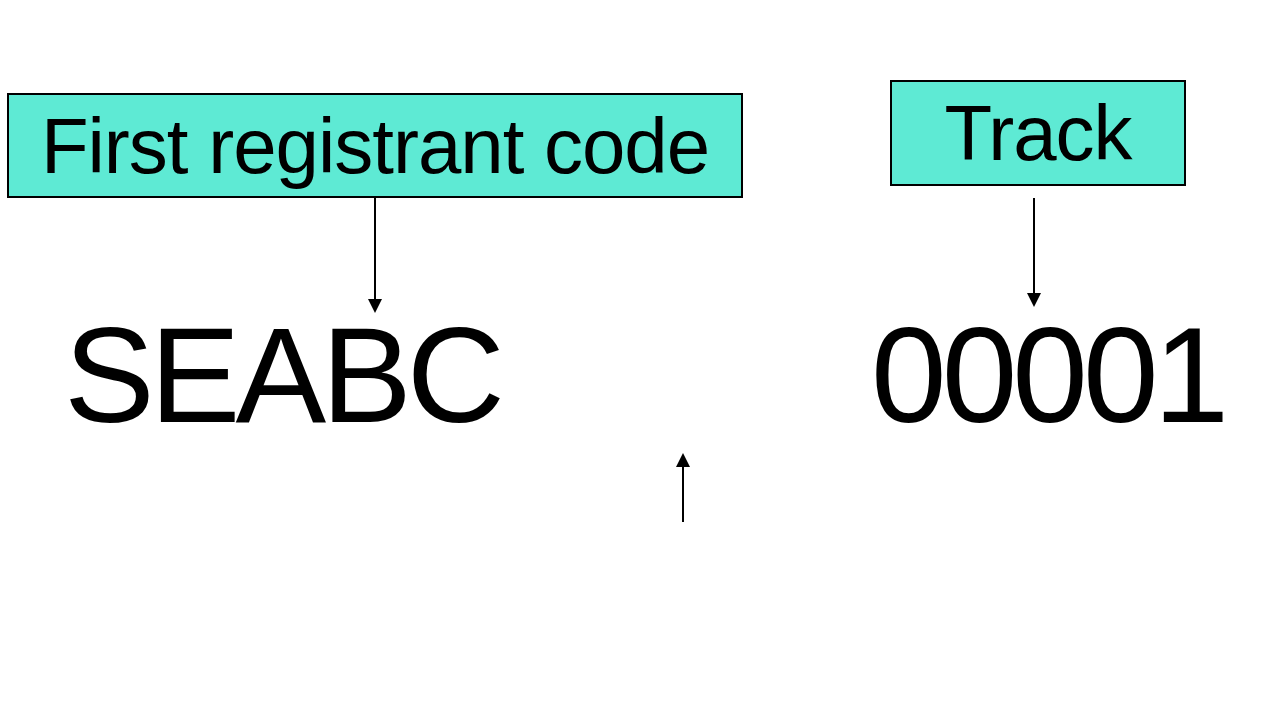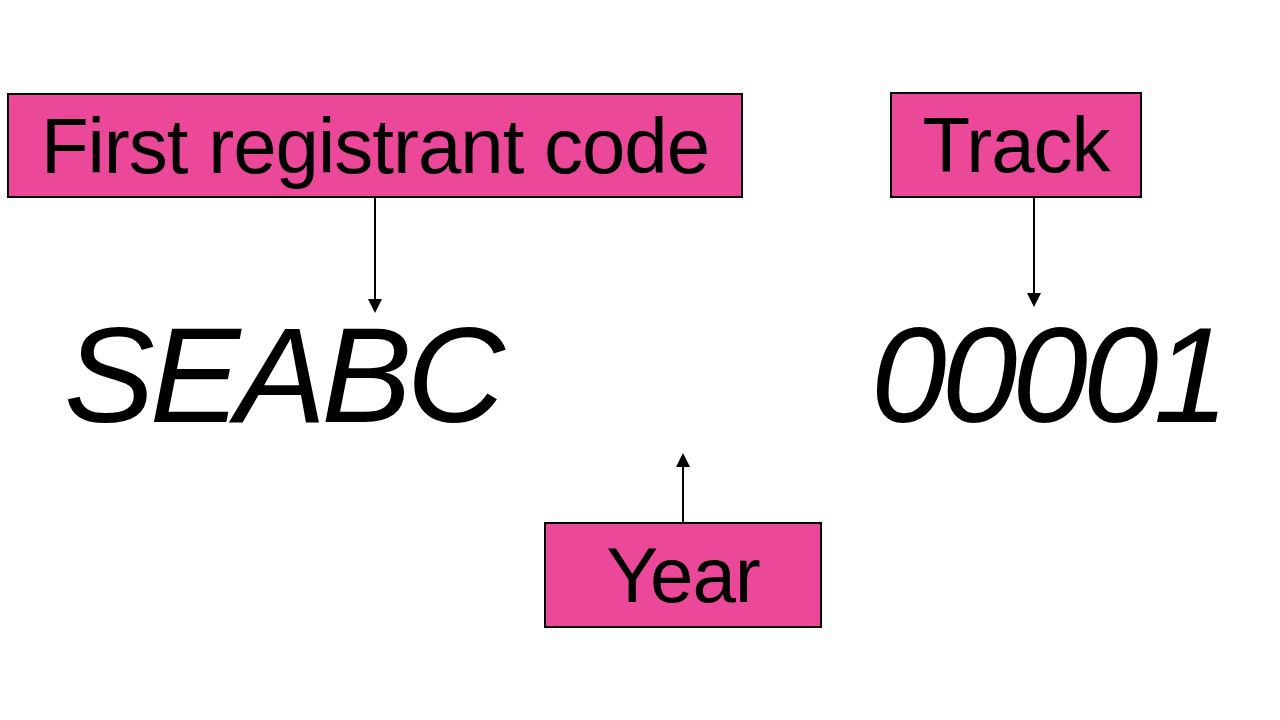--- a/index.html
+++ b/index.html
@@ -17,40 +17,40 @@
   }
   .canvas {
     position: absolute;
     left: 0; top: 0;
     width: 1280px;
     height: 720px;
   }
   .label-box {
     position: absolute;
     border: 2px solid #000000;
-    background: #ec4899;
+    background: #5eead4;
     display: flex;
     align-items: center;
     justify-content: center;
     font-size: 78px;
     line-height: 1;
     letter-spacing: -1px;
     white-space: nowrap;
     box-sizing: border-box;
   }
   .box-first {
     left: 7px;
     top: 93px;
     width: 736px;
     height: 105px;
   }
   .box-track {
     left: 890px;
-    top: 92px;
-    width: 252px;
+    top: 80px;
+    width: 296px;
     height: 106px;
   }
   .box-year {
     left: 544px;
     top: 522px;
     width: 278px;
     height: 106px;
   }
   .arrows {
     position: absolute;
@@ -59,21 +59,20 @@
     width: 1280px;
     height: 720px;
     display: block;
   }
   .code-row {
     position: absolute;
     left: 0;
     top: 0;
     width: 1280px;
     height: 558px;
-    font-style: italic;
   }
   .code-part {
     position: absolute;
     top: 307px;
     font-size: 136px;
     line-height: 1;
     letter-spacing: -5px;
     white-space: nowrap;
   }
   .part-registrant { left: 64px; }
@@ -86,23 +85,20 @@
 <div class="canvas">
 
   <div class="label-box box-first">
     <span>First registrant code</span>
   </div>
 
   <div class="label-box box-track">
     <span>Track</span>
   </div>
 
-  <div class="label-box box-year">
-    <span>Year</span>
-  </div>
 
   <svg class="arrows" viewBox="0 0 1280 720" xmlns="http://www.w3.org/2000/svg">
     <g>
       <line x1="375" y1="198" x2="375" y2="301" stroke="#000000" stroke-width="2"></line>
       <polygon points="368,299 382,299 375,313" fill="#000000"></polygon>
     </g>
     <g>
       <line x1="1034" y1="198" x2="1034" y2="295" stroke="#000000" stroke-width="2"></line>
       <polygon points="1027,293 1041,293 1034,307" fill="#000000"></polygon>
     </g>

